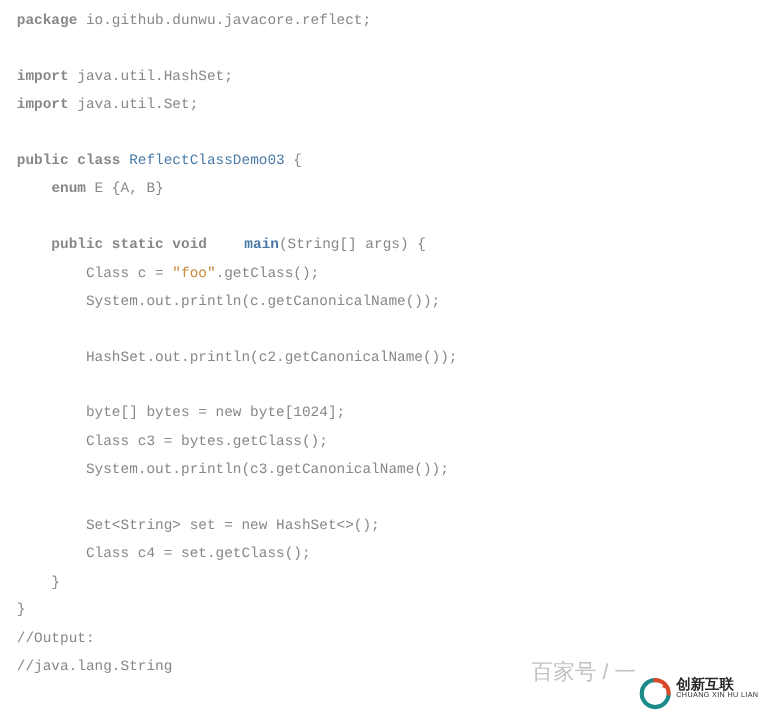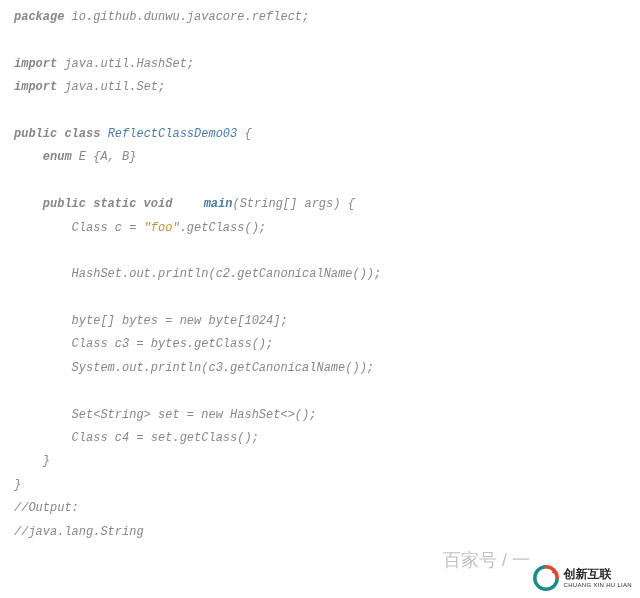--- a/index.html
+++ b/index.html
@@ -8,41 +8,40 @@
       height: 598px;
       background: #ffffff;
       font-family: Consolas, Monaco, 'Courier New', monospace;
       font-size: 12px;
       line-height: 1.95;
       color: #888888;
       padding: 6px 14px;
       position: relative;
       overflow: hidden;
     }
-    .code-line { white-space: pre; font-style: italic; }
+    .code-line { white-space: pre; }
     .kw { font-weight: bold; color: #888888; }
     .type { color: #4a7ba8; font-weight: normal; }
     .method-decl { color: #4a7ba8; font-weight: bold; padding-left: 24px; }
     .string { color: #c98a3a; }
     .number { color: #888888; }
     .blank { height: 1.95em; }
     .watermark-text {
       position: absolute;
       right: 110px;
       bottom: 20px;
       font-size: 18px;
       color: rgba(140,140,140,0.55);
       font-family: sans-serif;
     }
     .logo {
       position: absolute;
       right: 8px;
       bottom: 6px;
       display: flex;
-      align-items: center;
       gap: 4px;
       font-family: sans-serif;
     }
     .logo-mark {
       width: 28px;
       height: 28px;
       position: relative;
     }
     .logo-mark svg { width: 100%; height: 100%; }
     .logo-text-cn { font-size: 12px; font-weight: bold; color: #2a2a2a; line-height: 1.1; }
@@ -55,20 +54,21 @@
   <div class="code-line"><span class="kw">package</span><span> io.github.dunwu.javacore.reflect;</span></div>
   <div class="blank"></div>
   <div class="code-line"><span class="kw">import</span><span> java.util.HashSet;</span></div>
   <div class="code-line"><span class="kw">import</span><span> java.util.Set;</span></div>
   <div class="blank"></div>
   <div class="code-line"><span class="kw">public class </span><span class="type">ReflectClassDemo03</span><span> {</span></div>
   <div class="code-line">    <span class="kw">enum</span><span> E {A, B}</span></div>
   <div class="blank"></div>
   <div class="code-line"><span class="kw">    public static void </span><span class="method-decl">main</span><span>(String[] args) {</span></div>
   <div class="code-line"><span>        Class c = </span><span class="string">"foo"</span><span>.getClass();</span></div>
+  <div class="code-line">        System.out.println(c.getCanonicalName());</div>
   <div class="blank"></div>
   <div class="code-line">        HashSet.out.println(c2.getCanonicalName());</div>
   <div class="blank"></div>
   <div class="code-line"><span>        byte[] bytes = new byte[</span><span class="number">1024</span><span>];</span></div>
   <div class="code-line">        Class c3 = bytes.getClass();</div>
   <div class="code-line">        System.out.println(c3.getCanonicalName());</div>
   <div class="blank"></div>
   <div class="code-line">        Set&lt;String&gt; set = new HashSet&lt;&gt;();</div>
   <div class="code-line">        Class c4 = set.getClass();</div>
   <div class="code-line">    }</div>

